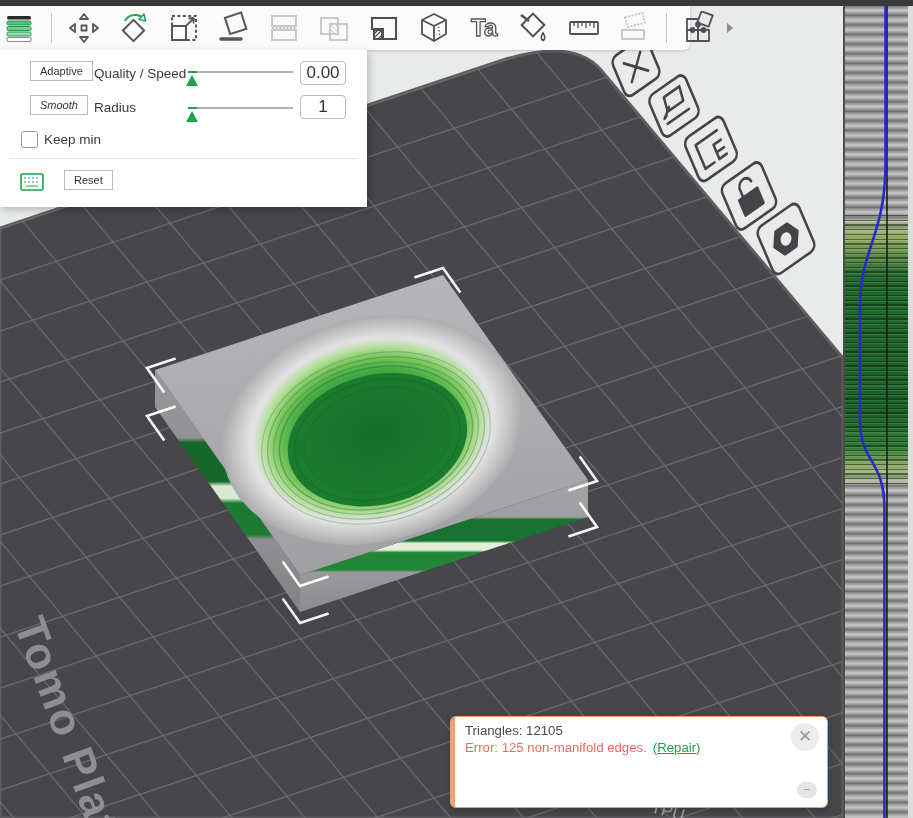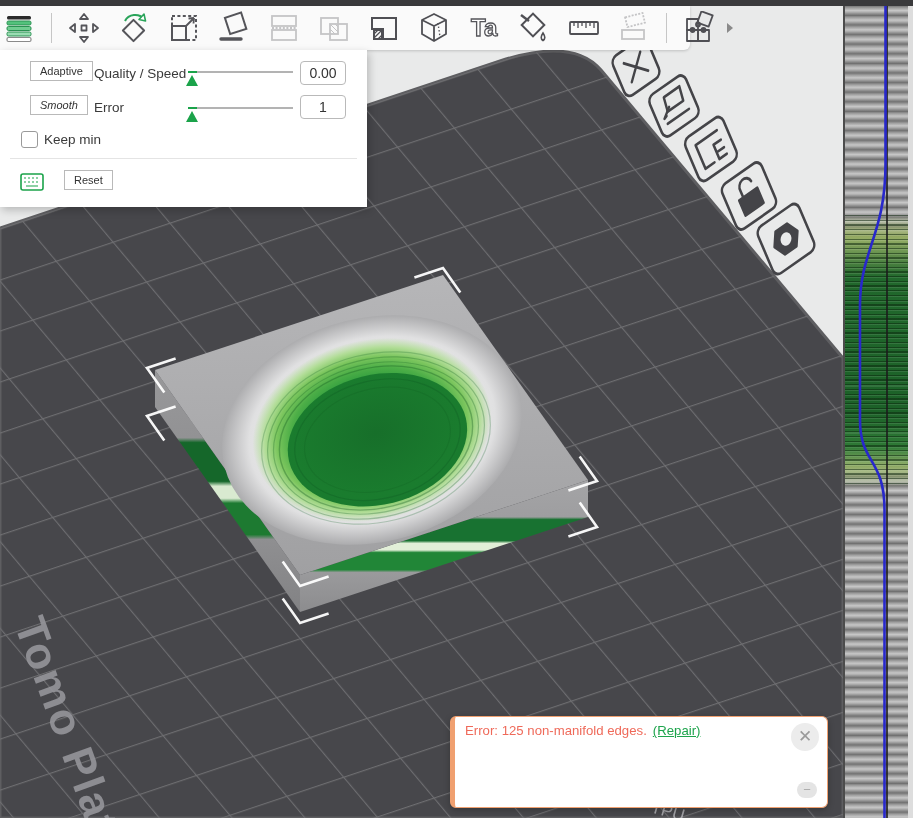--- a/index.html
+++ b/index.html
@@ -16,21 +16,21 @@
            border-radius:0 0 6px 0;box-shadow:0 1px 3px rgba(0,0,0,.18);}
   .tb{width:36px;height:36px;display:flex;align-items:center;justify-content:center;flex:0 0 auto;}
   .tb.dis{opacity:.32;}
   .tbsep{width:1px;height:30px;background:#c6c6c6;flex:0 0 auto;}
   
   #lh-panel{left:0;top:50px;width:367px;height:157px;background:#fff;z-index:50;
             box-shadow:2px 3px 8px rgba(0,0,0,.22);font-size:13.5px;}
   .btn{display:inline-block;border:1px solid #b9b9b9;border-radius:0;background:#fff;
        padding:3px 9px;font-size:11px;color:#333;margin-left:9px;}
   .valbox{width:44px;height:22px;border:1px solid #b9b9b9;border-radius:4px;text-align:center;
-          font-size:14px;color:#333;font-family:"Liberation Sans",sans-serif;background:#fff;padding:0;}
+          font-size:17px;color:#333;font-family:"Liberation Sans",sans-serif;background:#fff;padding:0;}
   .track{width:105px;height:2px;background:#b3b3b3;position:relative;}
   .track .seg{position:absolute;left:0;top:0;width:9px;height:2px;background:#1ba34a;}
   .track .tri{position:absolute;left:-2px;top:4px;width:0;height:0;
               border-left:6px solid transparent;border-right:6px solid transparent;
               border-bottom:11px solid #1ba34a;}
   .cb{width:15px;height:15px;border:1px solid #9a9a9a;border-radius:3px;background:#fff;}
   #panel-divider{left:10px;top:108px;width:347px;height:1px;background:#e4e4e4;}
   
   #layer-bar{left:843px;top:6px;width:65px;height:812px;z-index:20;border-left:2px solid #4c4c4c;
      box-sizing:border-box;
@@ -288,21 +288,21 @@
 
 <div id="lh-panel" class="abs">
   <button class="btn abs" style="left:21px;top:11px;">Adaptive</button>
   <span class="abs" style="left:94px;top:16px;">Quality / Speed</span>
   <div class="track abs" style="left:188px;top:21px;">
     <div class="seg"></div>
     <div class="tri"></div>
   </div>
   <input class="valbox abs" style="left: 300px; top: 11px;" readonly="" value="0.00">
   <button class="btn abs" style="left:21px;top:45px;font-style:italic;">Smooth</button>
-  <span class="abs" style="left:94px;top:50px;">Error</span>
+  <span class="abs" style="left:94px;top:50px;">Radius</span>
   <div class="track abs" style="left:188px;top:55px;">
     <div class="seg"></div>
     <div class="tri"></div>
   </div>
   <input class="valbox abs" style="left: 300px; top: 45px;" readonly="" value="1">
   <div class="cb abs" style="left:21px;top:81px;"></div>
   <span class="abs" style="left:44px;top:82px;">Keep min</span>
   <div id="panel-divider" class="abs"></div>
   <span class="abs" style="left:20px;top:123px;">
     <svg width="24" height="18" viewBox="0 0 24 18" fill="none" stroke="#1ba34a" stroke-width="1.6">
@@ -316,20 +316,21 @@
 <div id="layer-bar" class="abs">
   <div id="green-zone" class="abs"></div>
   <svg id="bar-curve" class="abs" width="63" height="812" viewBox="0 0 63 812">
     <line x1="42" y1="0" x2="42" y2="812" stroke="#1c1c1c" stroke-width="1.6"></line>
     <path d="M 40.5,0 V 158 C 40.5,228 15.5,244 15,298 L 15,414 C 15,458 39.5,452 39.5,504 V 812" fill="none" stroke="#2828cc" stroke-width="2.6"></path>
   </svg>
 </div>
 <div id="right-margin" class="abs"></div>
 
 <div id="info-box" class="abs">
+  <div>Triangles: 12105</div>
   <div>
     <span class="err">Error: 125 non-manifold edges.</span><span class="repair">(Repair)</span>
   </div>
   <div id="info-close" class="abs">
     <span>✕</span>
   </div>
   <div id="info-min" class="abs">
     <span>−</span>
   </div>
 </div>

